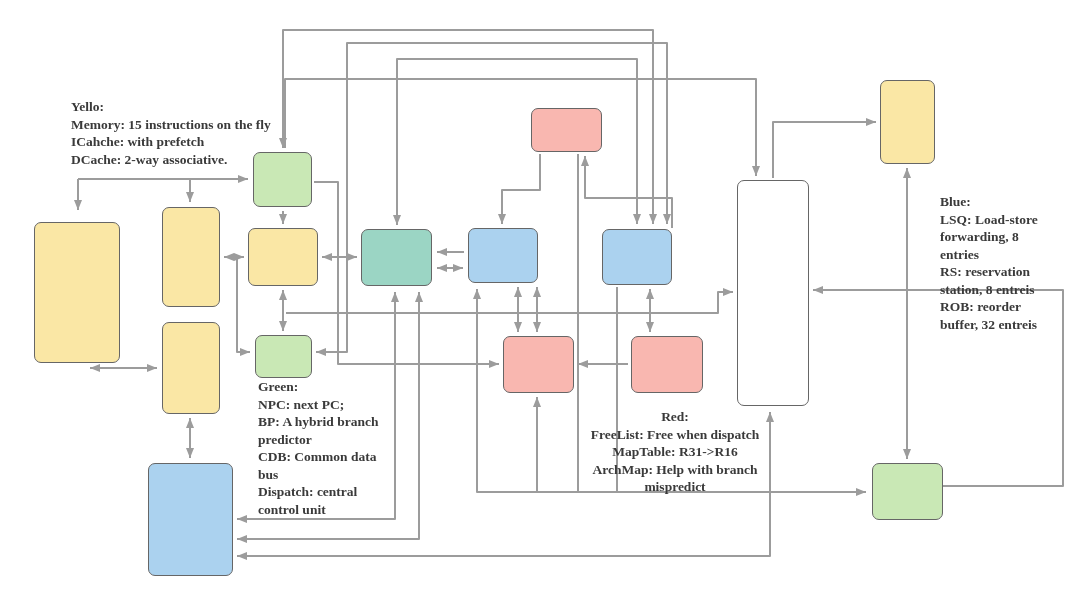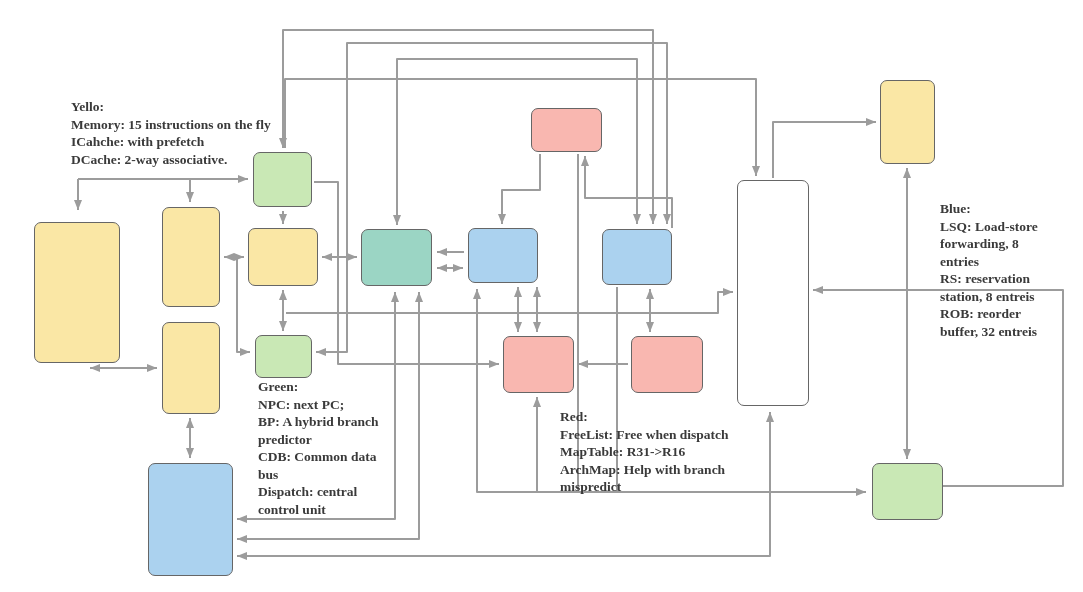--- a/index.html
+++ b/index.html
@@ -262,26 +262,26 @@
 ICahche: with prefetch
 DCache: 2-way associative.</div>
     <div class="note" style="left: 258px; top: 378px; width: 160px;">Green:
 NPC: next PC;
 BP: A hybrid branch
 predictor
 CDB: Common data
 bus
 Dispatch: central
 control unit</div>
-    <div class="note" style="left: 560px; top: 408px; width: 230px;">Red:
+    <div class="note" style="left: 560px; top: 408px; width: 230px; text-align: center;">Red:
 FreeList:  Free when dispatch
 MapTable:  R31-&gt;R16
 ArchMap:  Help with branch
 mispredict</div>
-    <div class="note" style="left: 940px; top: 200px; width: 130px;">Blue:
+    <div class="note" style="left: 940px; top: 193px; width: 130px;">Blue:
 LSQ: Load-store
 forwarding, 8
 entries
 RS: reservation
 station, 8 entreis
 ROB: reorder
 buffer, 32 entreis</div>
   </div>
 
 </body></html>

